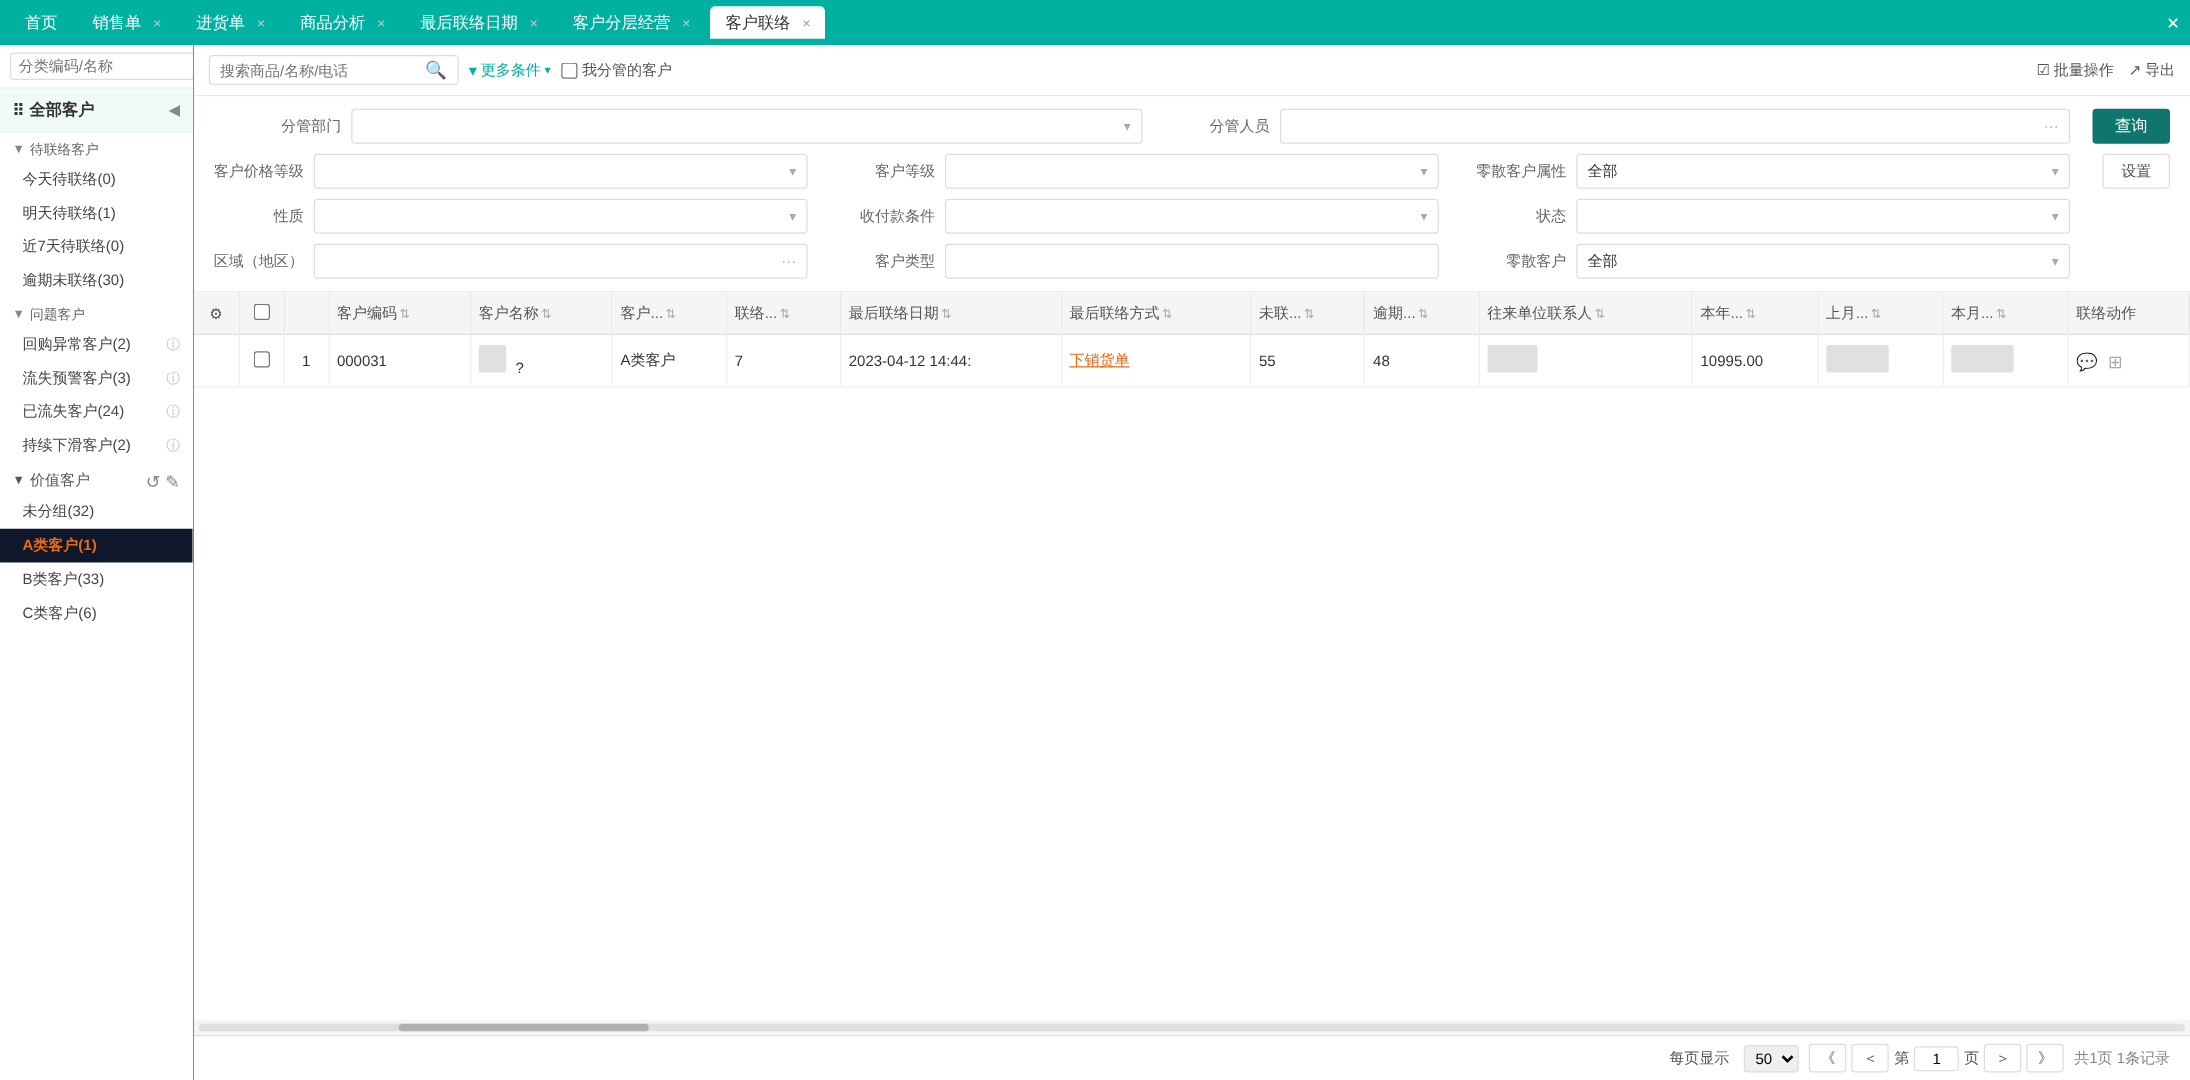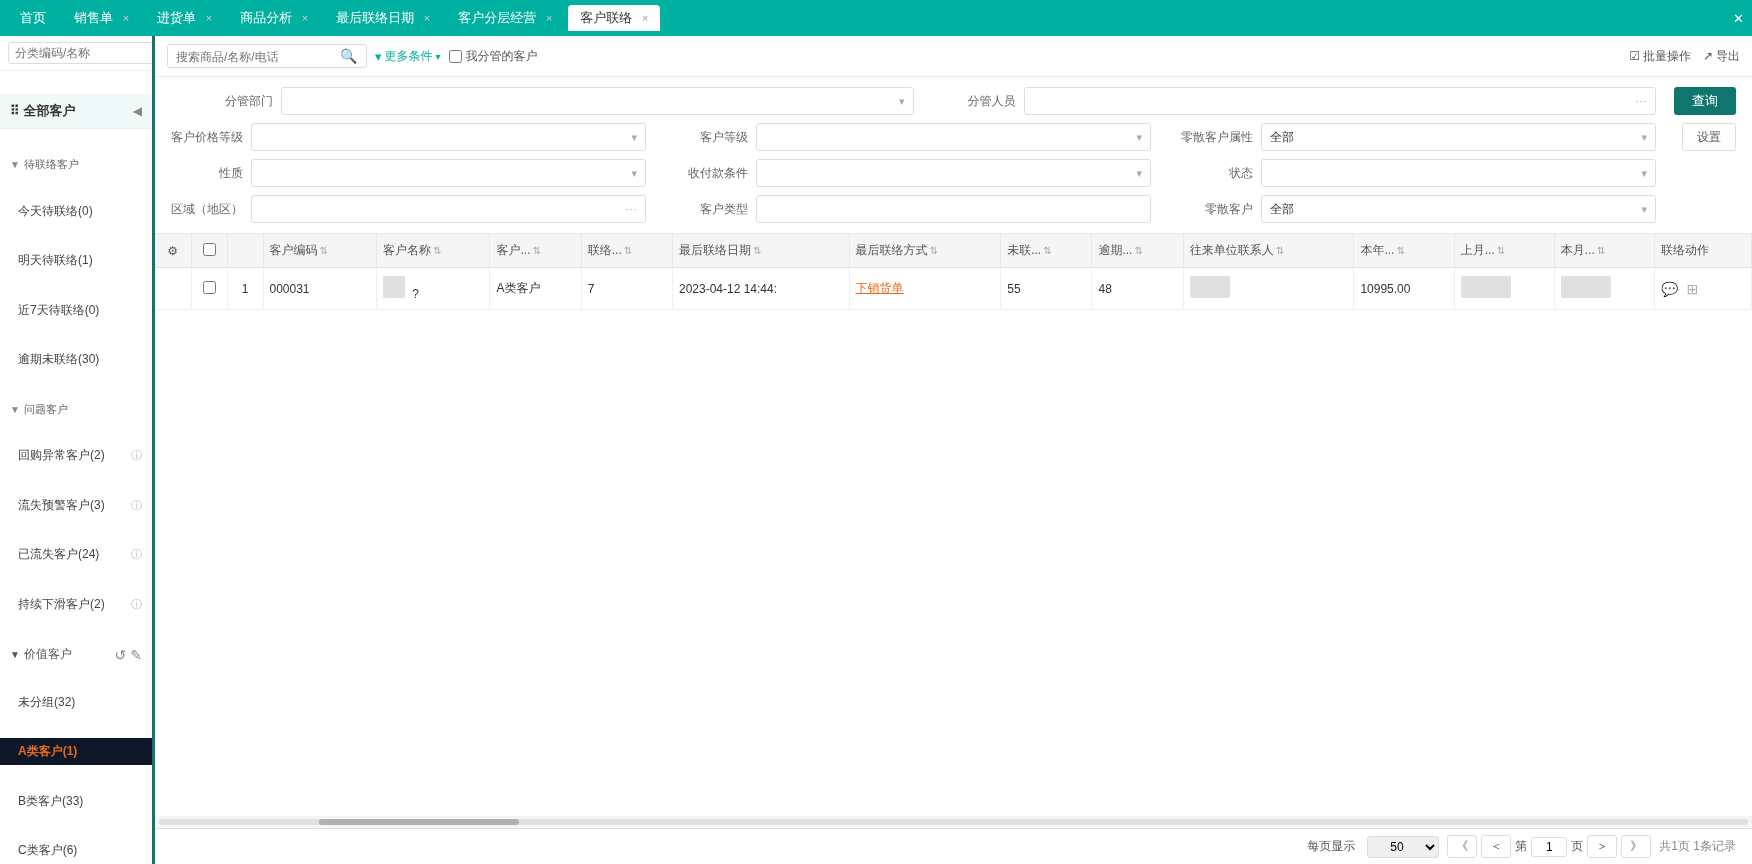--- a/index.html
+++ b/index.html
@@ -11,21 +11,21 @@
     .top-nav .nav-item.active { background: #fff; color: #333; border-radius: 4px 4px 0 0; }
     .top-nav .nav-item .close-x { margin-left: 6px; font-size: 11px; color: #ccc; cursor: pointer; }
     .top-nav .nav-item.active .close-x { color: #999; }
     .top-nav .home { color: #fff; font-size: 13px; padding: 4px 12px; cursor: pointer; }
     .top-nav-right { margin-left: auto; color: #fff; font-size: 13px; cursor: pointer; }
 
     
     .main-layout { display: flex; height: calc(864px - 36px); }
 
     
-    .sidebar { width: 155px; background: #fff; border-right: 3px solid #0f766e; display: flex; flex-direction: column; overflow-y: auto; flex-shrink: 0; justify-content: space-between; }
+    .sidebar { width: 155px; background: #fff; border-right: 1px solid #0f766e; display: flex; flex-direction: column; overflow-y: auto; flex-shrink: 0; }
     .sidebar-search { padding: 6px 8px; border-bottom: 1px solid #eee; display: flex; align-items: center; gap: 4px; }
     .sidebar-search input { flex: 1; border: 1px solid #ddd; border-radius: 3px; padding: 3px 6px; font-size: 12px; outline: none; }
     .sidebar-all { display: flex; align-items: center; justify-content: space-between; padding: 8px 10px; background: #f0faf9; border-bottom: 1px solid #eee; cursor: pointer; }
     .sidebar-all .label { font-weight: bold; font-size: 13px; color: #333; display: flex; align-items: center; gap: 4px; }
     .sidebar-all .collapse-icon { font-size: 12px; color: #888; }
     .sidebar-section-title { padding: 6px 10px 3px 10px; color: #666; font-size: 11px; display: flex; align-items: center; gap: 4px; }
     .sidebar-section-title .arrow { font-size: 10px; color: #888; }
     .sidebar-item { padding: 5px 10px 5px 18px; cursor: pointer; font-size: 12px; color: #444; display: flex; align-items: center; justify-content: space-between; }
     .sidebar-item.active { background: #0f172a; color: #e86a1a; font-weight: bold; }
     .sidebar-item .item-name { flex: 1; }
@@ -81,21 +81,21 @@
     .td-link { color: #e86a1a; cursor: pointer; text-decoration: underline; }
     .td-actions { display: flex; align-items: center; gap: 8px; }
     .td-actions .icon { font-size: 14px; color: #aaa; cursor: pointer; }
     .col-gear { width: 36px; text-align: center; }
     .col-check { width: 36px; text-align: center; }
     .col-seq { width: 36px; text-align: center; }
 
     
     .bottom-bar { background: #fff; border-top: 1px solid #e0e0e0; padding: 6px 16px; display: flex; align-items: center; justify-content: flex-end; gap: 8px; font-size: 12px; color: #555; }
     .bottom-bar .page-size-label { margin-right: 4px; }
-    .bottom-bar select { border: 1px solid #ddd; border-radius: 3px; padding: 2px 18px; font-size: 12px; }
+    .bottom-bar select { border: 1px solid #ddd; border-radius: 3px; padding: 2px 4px; font-size: 12px; }
     .bottom-bar .page-nav { display: flex; align-items: center; gap: 4px; }
     .bottom-bar .page-nav button { background: #fff; border: 1px solid #ddd; border-radius: 3px; padding: 2px 8px; cursor: pointer; font-size: 12px; color: #555; }
     .bottom-bar .page-nav button:disabled { color: #ccc; cursor: default; }
     .bottom-bar .page-num { display: flex; align-items: center; gap: 4px; }
     .bottom-bar .page-num input { width: 36px; border: 1px solid #ddd; border-radius: 3px; padding: 2px 4px; text-align: center; font-size: 12px; }
     .bottom-bar .total-info { color: #888; }
 
     
     ::-webkit-scrollbar { width: 6px; height: 6px; }
     ::-webkit-scrollbar-track { background: #f1f1f1; }

